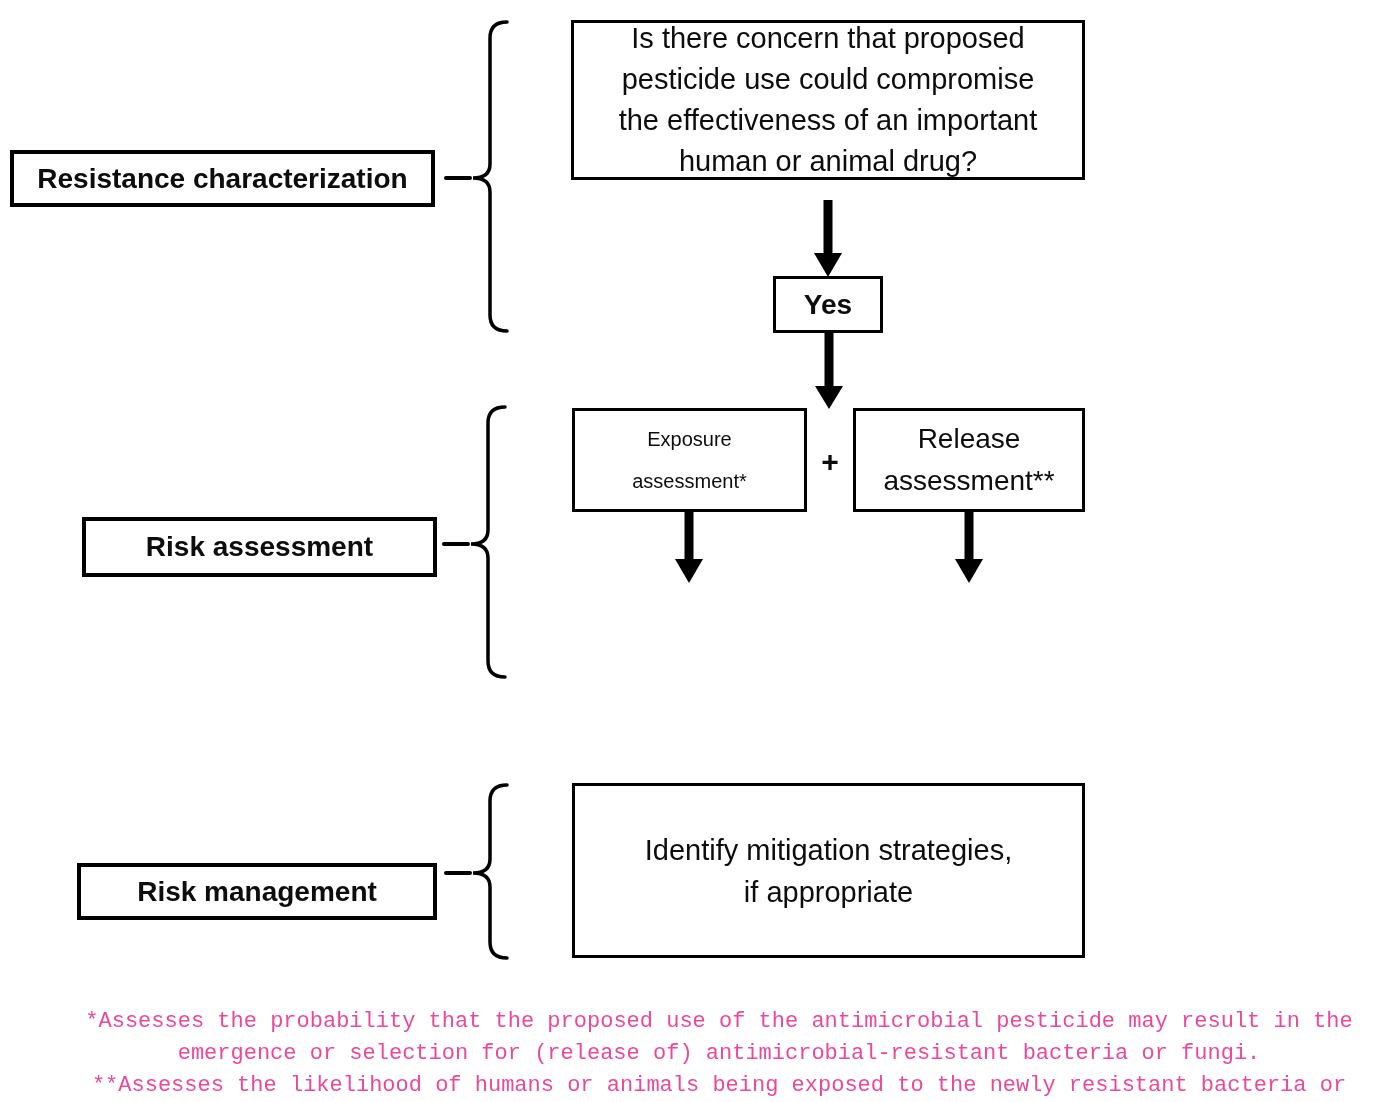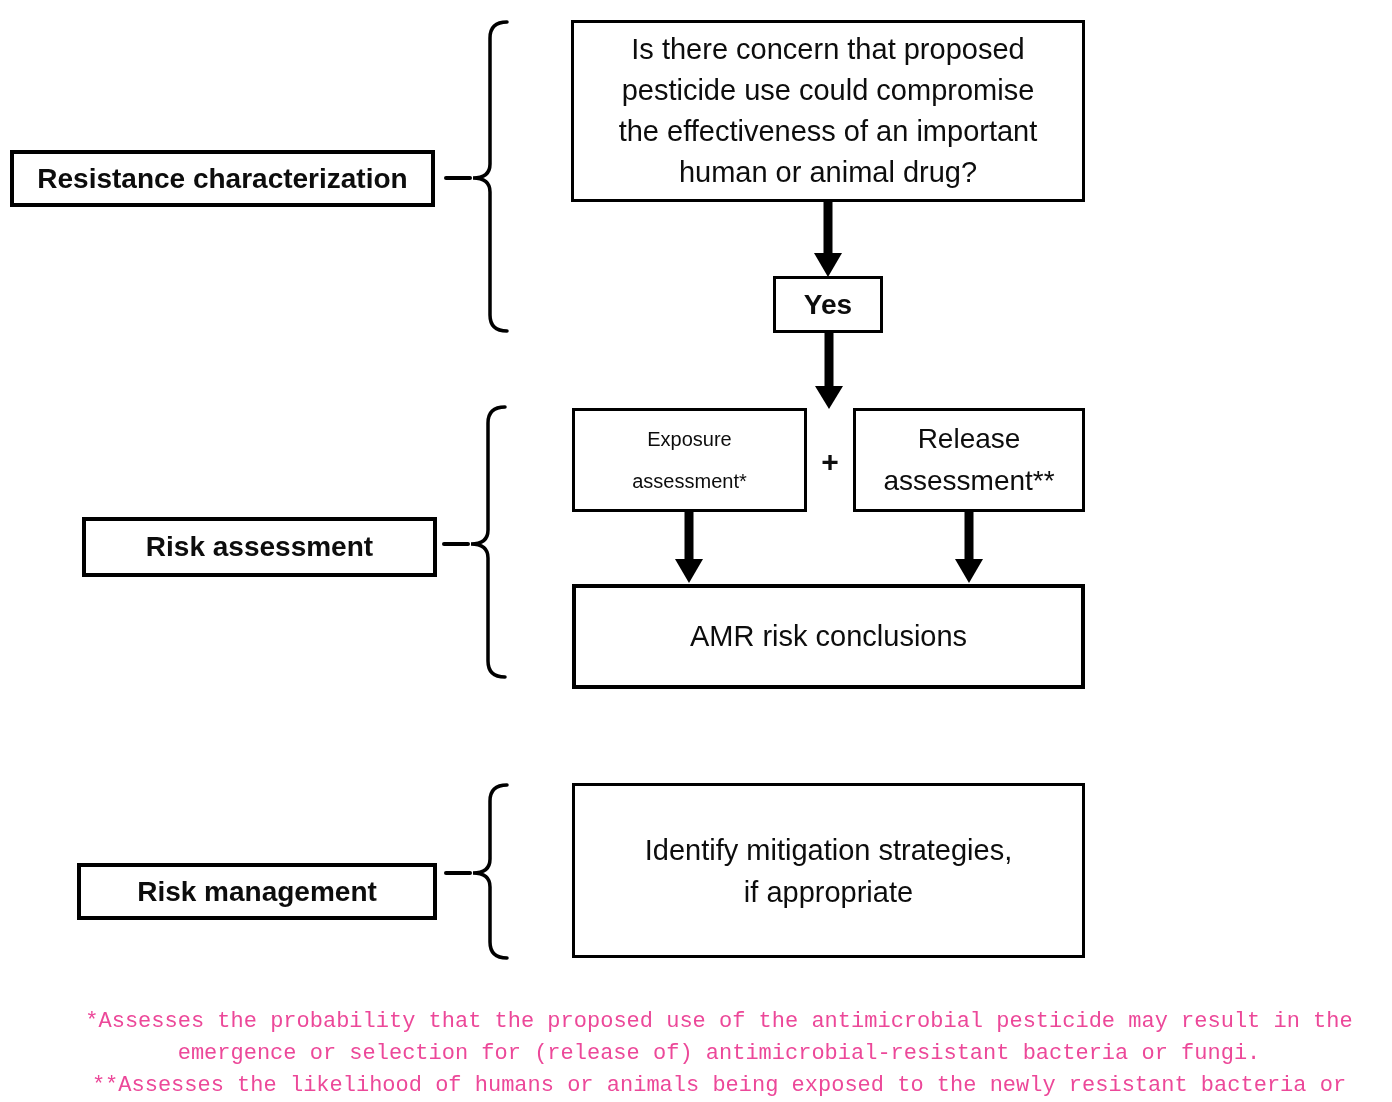--- a/index.html
+++ b/index.html
@@ -42,21 +42,21 @@
   .label-resistance { left: 10px;  top: 150px; width: 425px; height: 57px; }
   .label-risk-assessment { left: 82px;  top: 517px; width: 355px; height: 60px; }
   .label-risk-management { left: 77px;  top: 863px; width: 360px; height: 57px; }
 
   .node {
     border: 3px solid #000000;
     font-size: 29px;
   }
   .multiline { white-space: pre-line; }
 
-  .node-question   { left: 571px; top: 20px;  width: 514px; height: 182px; line-height: 41px; }
+  .node-question   { left: 571px; top: 20px;  width: 514px; height: 160px; line-height: 41px; }
   .node-yes        { left: 773px; top: 276px; width: 110px; height: 57px;  font-weight: bold; font-size: 28px; }
   .node-exposure   { left: 572px; top: 408px; width: 235px; height: 104px; line-height: 42px; font-size: 20px; }
   .node-release    { left: 853px; top: 408px; width: 232px; height: 104px; line-height: 42px; font-size: 28px; }
   .node-amr        { left: 572px; top: 584px; width: 513px; height: 105px; border-width: 4px; }
   .node-mitigation { left: 572px; top: 783px; width: 513px; height: 175px; line-height: 42px; }
 
   .plus-sign {
     position: absolute;
     left: 810px;
     top: 441px;
@@ -121,21 +121,20 @@
   <div class="box node node-question multiline">Is there concern that proposed
 pesticide use could compromise
 the effectiveness of an important
 human or animal drug?</div>
   <div class="box node node-yes">Yes</div>
   <div class="box node node-exposure multiline">Exposure
 assessment*</div>
   <div class="plus-sign">+</div>
   <div class="box node node-release multiline">Release
 assessment**</div>
-  <div class="box node node-amr">AMR risk conclusions</div>
   <div class="box node node-mitigation multiline">Identify mitigation strategies,
 if appropriate</div>
 
   <div class="footnotes">
     <p>*Assesses the probability that the proposed use of the antimicrobial pesticide may result in the emergence or selection for (release of) antimicrobial-resistant bacteria or fungi.</p>
     <p>**Assesses the likelihood of humans or animals being exposed to the newly resistant bacteria or fungi.</p>
   </div>
 
 </div>
 

